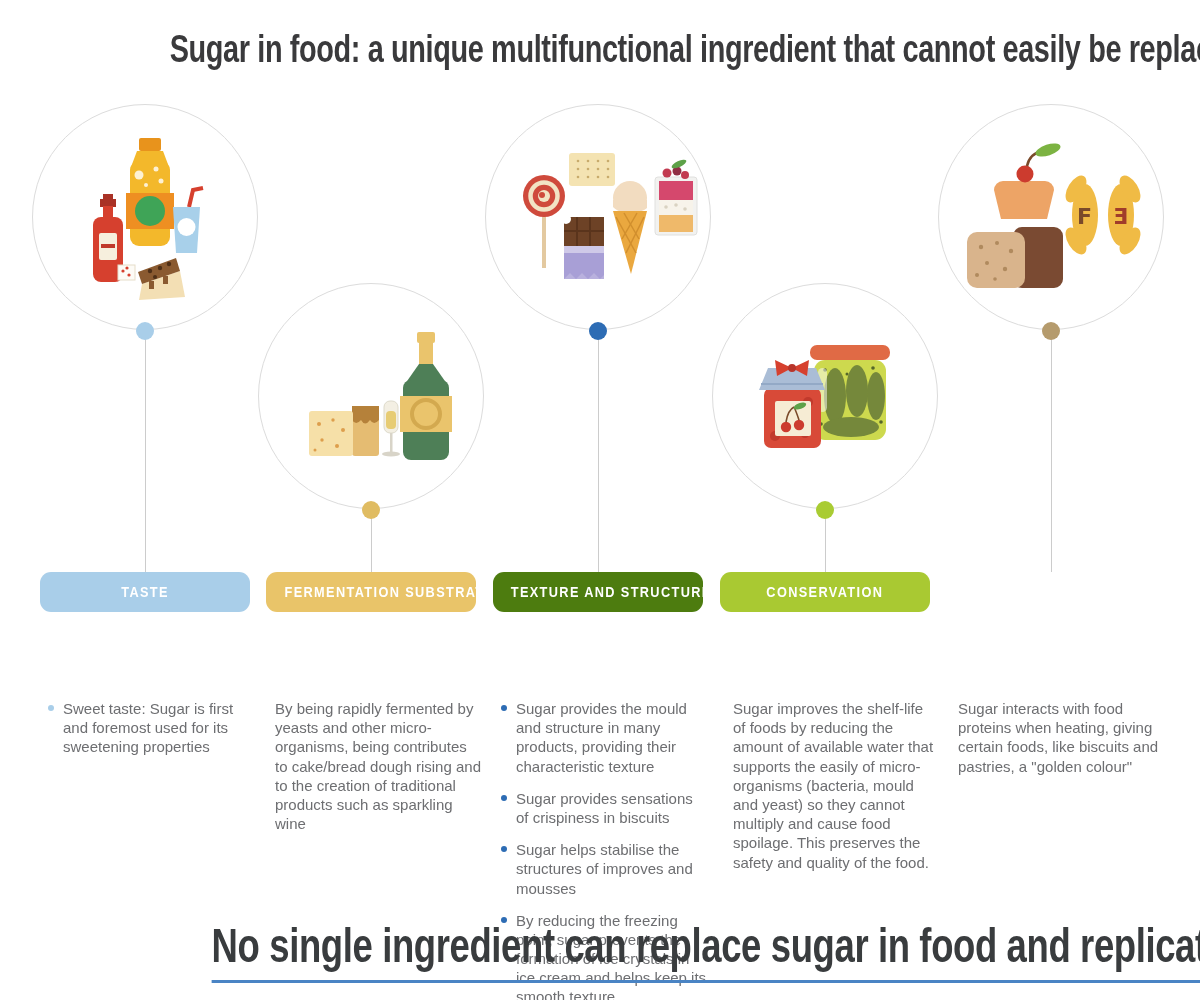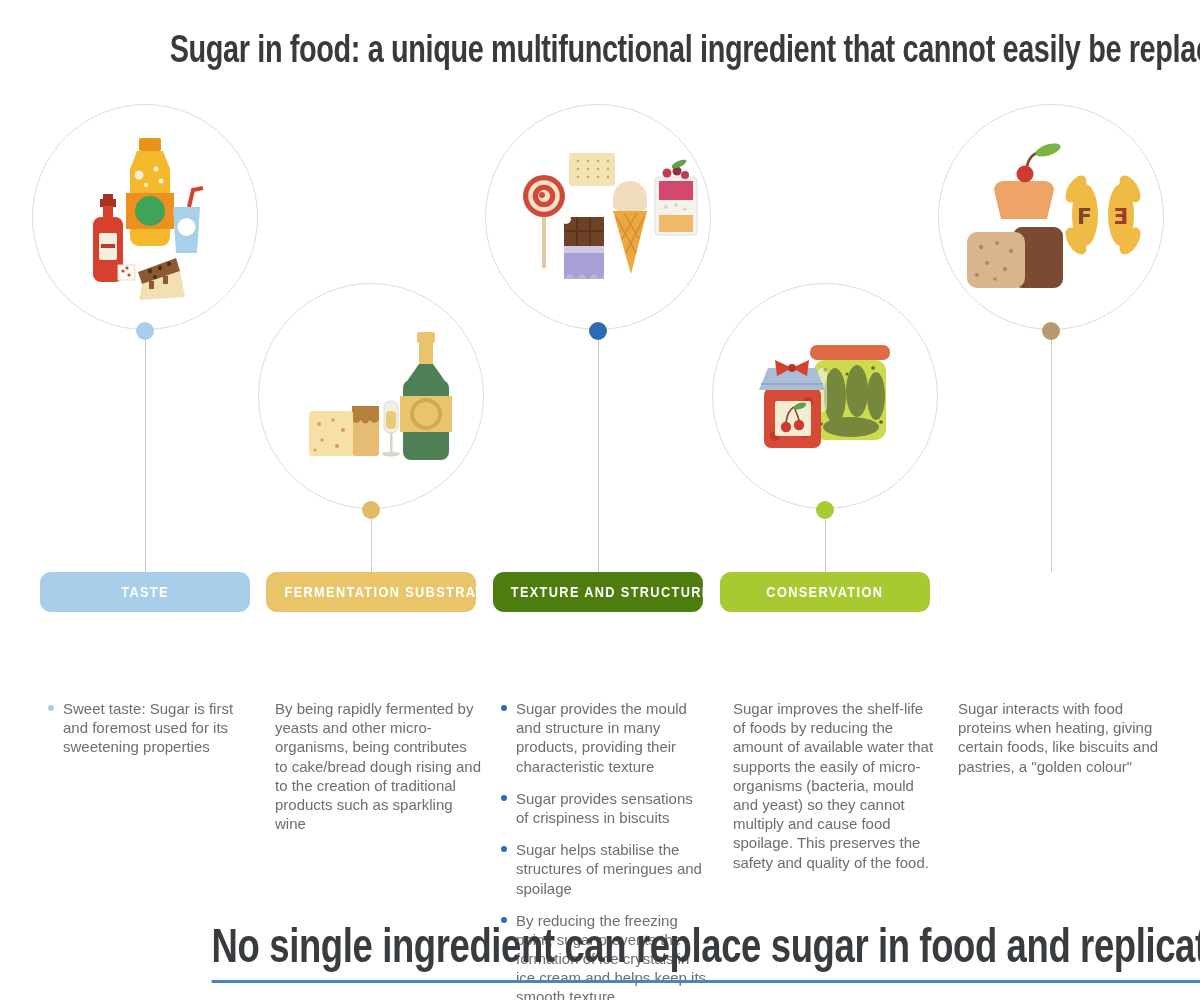--- a/index.html
+++ b/index.html
@@ -308,21 +308,21 @@
     <div class="bullet-item">
       <span class="bdot d3"></span>
       <p>Sugar provides the mould and structure in many products, providing their characteristic texture</p>
     </div>
     <div class="bullet-item">
       <span class="bdot d3"></span>
       <p>Sugar provides sensations of crispiness in biscuits</p>
     </div>
     <div class="bullet-item">
       <span class="bdot d3"></span>
-      <p>Sugar helps stabilise the structures of meringues and spoilage</p>
+      <p>Sugar helps stabilise the structures of improves and mousses</p>
     </div>
     <div class="bullet-item">
       <span class="bdot d3"></span>
       <p>By reducing the freezing point, sugar prevents the formation of ice crystals in ice cream and helps keep its smooth texture</p>
     </div>
   </div>
 
   <div class="text-col" style="left:733px;">
     <p>Sugar improves the shelf-life of foods by reducing the amount of available water that supports the easily of micro-organisms (bacteria, mould and yeast) so they cannot multiply and cause food spoilage. This preserves the safety and quality of the food.</p>
   </div>

